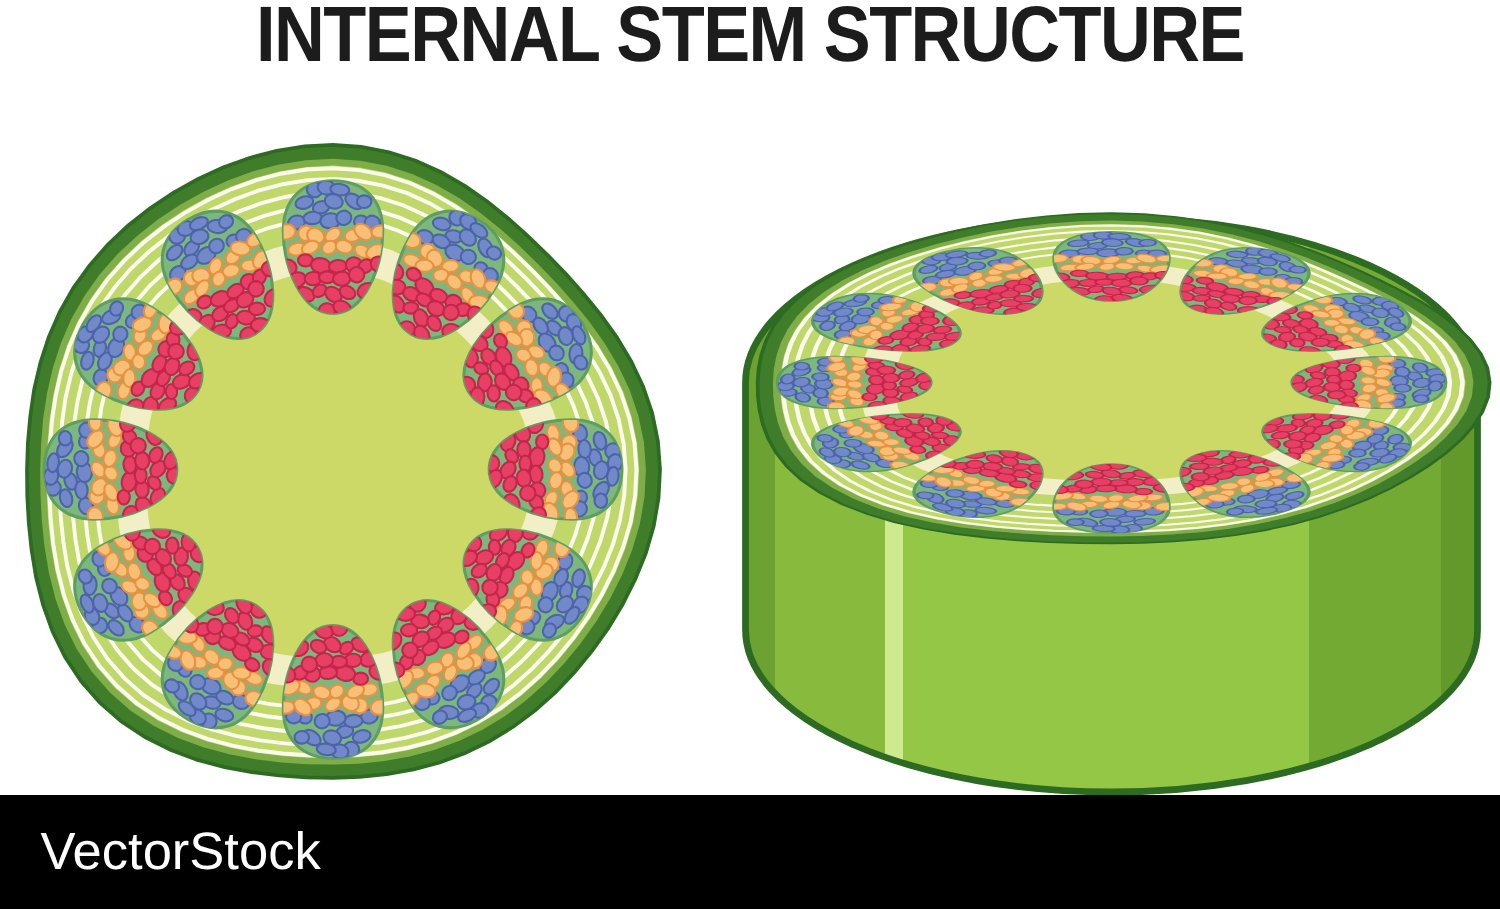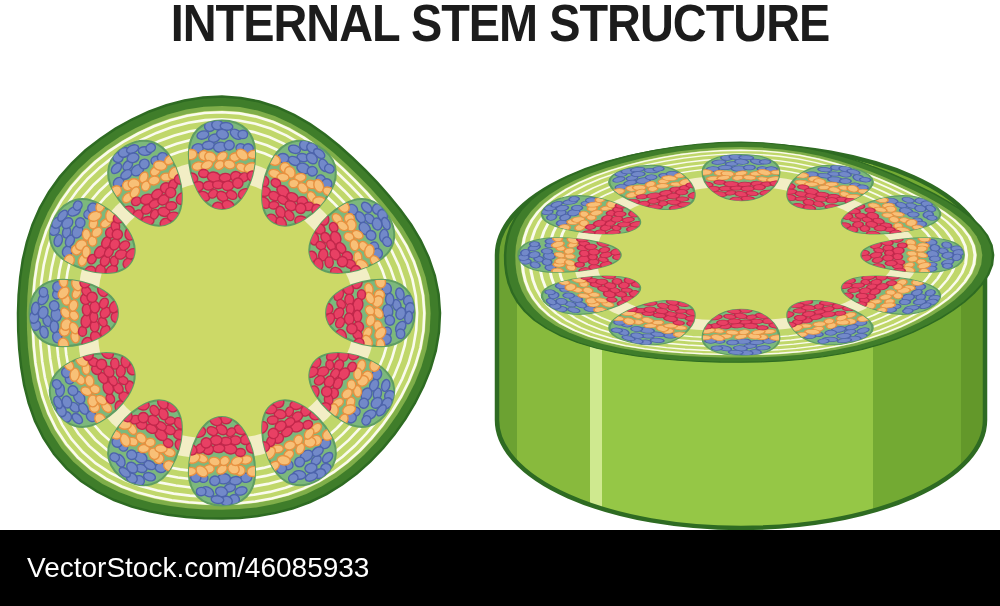--- a/index.html
+++ b/index.html
@@ -146,14 +146,14 @@
           <use href="#bundle-def" transform="translate(-148.6,85.8) rotate(240.0) scale(1.162)"></use>
           <use href="#bundle-def" transform="translate(-171.5,0.0) rotate(270.0) scale(1.162)"></use>
           <use href="#bundle-def" transform="translate(-148.6,-85.8) rotate(300.0) scale(1.162)"></use>
           <use href="#bundle-def" transform="translate(-85.8,-148.6) rotate(330.0) scale(1.162)"></use>
         </g>
       </g>
     </g>
   </svg>
 
 <div class="watermark-bar">
-  <span class="wm-ref">VectorStock.com/46085933</span>
+  <span class="wm-brand">VectorStock</span>
 </div>
 
 </body></html>

